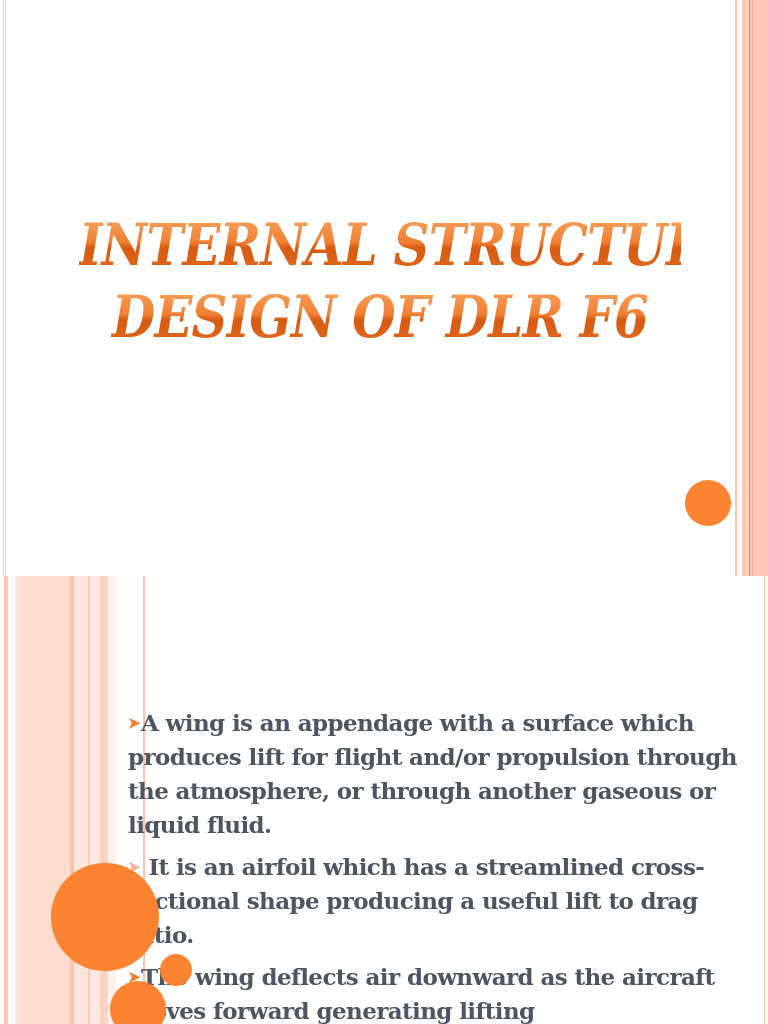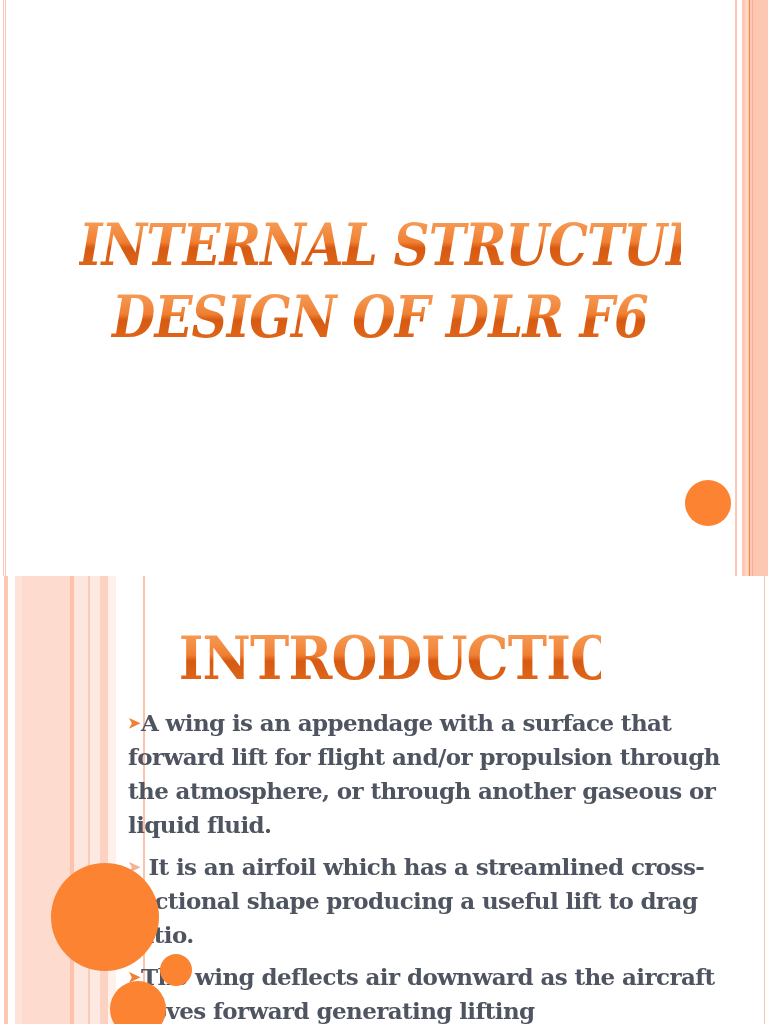--- a/index.html
+++ b/index.html
@@ -86,29 +86,24 @@
   <div class="stripe" style="left:70px;width:4px;background:#fcc2ab;"></div>
   <div class="stripe" style="left:74px;width:14px;background:#fde6de;"></div>
   <div class="stripe" style="left:88px;width:2px;background:#fccbb8;"></div>
   <div class="stripe" style="left:90px;width:10px;background:#fee9e2;"></div>
   <div class="stripe" style="left:100px;width:8px;background:#fcd2c2;"></div>
   <div class="stripe" style="left:108px;width:8px;background:#fef0eb;"></div>
   <div class="stripe" style="left:143px;width:2px;background:#fcc2ab;"></div>
 
   <div class="stripe" style="left:764px;width:1px;background:#fcc2ab;"></div>
 
-  <div class="title-wrap" style="left:150px;top:52px;width:480px;">
-    <div class="title-line" style="font-size:60px;transform:scaleX(0.88);">
-      <span class="txt">INTRODUCTION</span>
-    </div>
-  </div>
 
   <div class="bullets">
     <p class="bullet">
-      <span class="bullet-icon">➤</span><span>A wing is an appendage with a surface that forward lift for flight and/or propulsion through the atmosphere, or through another gaseous or liquid fluid.</span>
+      <span class="bullet-icon">➤</span><span>A wing is an appendage with a surface which produces lift for flight and/or propulsion through the atmosphere, or through another gaseous or liquid fluid.</span>
     </p>
     <p class="bullet">
       <span class="bullet-icon" style="color:#f7b093;">➤</span><span> It is an airfoil which has a streamlined cross-sectional shape producing a useful lift to drag ratio.</span>
     </p>
     <p class="bullet">
       <span class="bullet-icon">➤</span><span>The wing deflects air downward as the aircraft moves forward generating lifting</span>
     </p>
   </div>
 
   <div class="circle" style="left:51px;top:287px;width:108px;height:108px;"></div>

